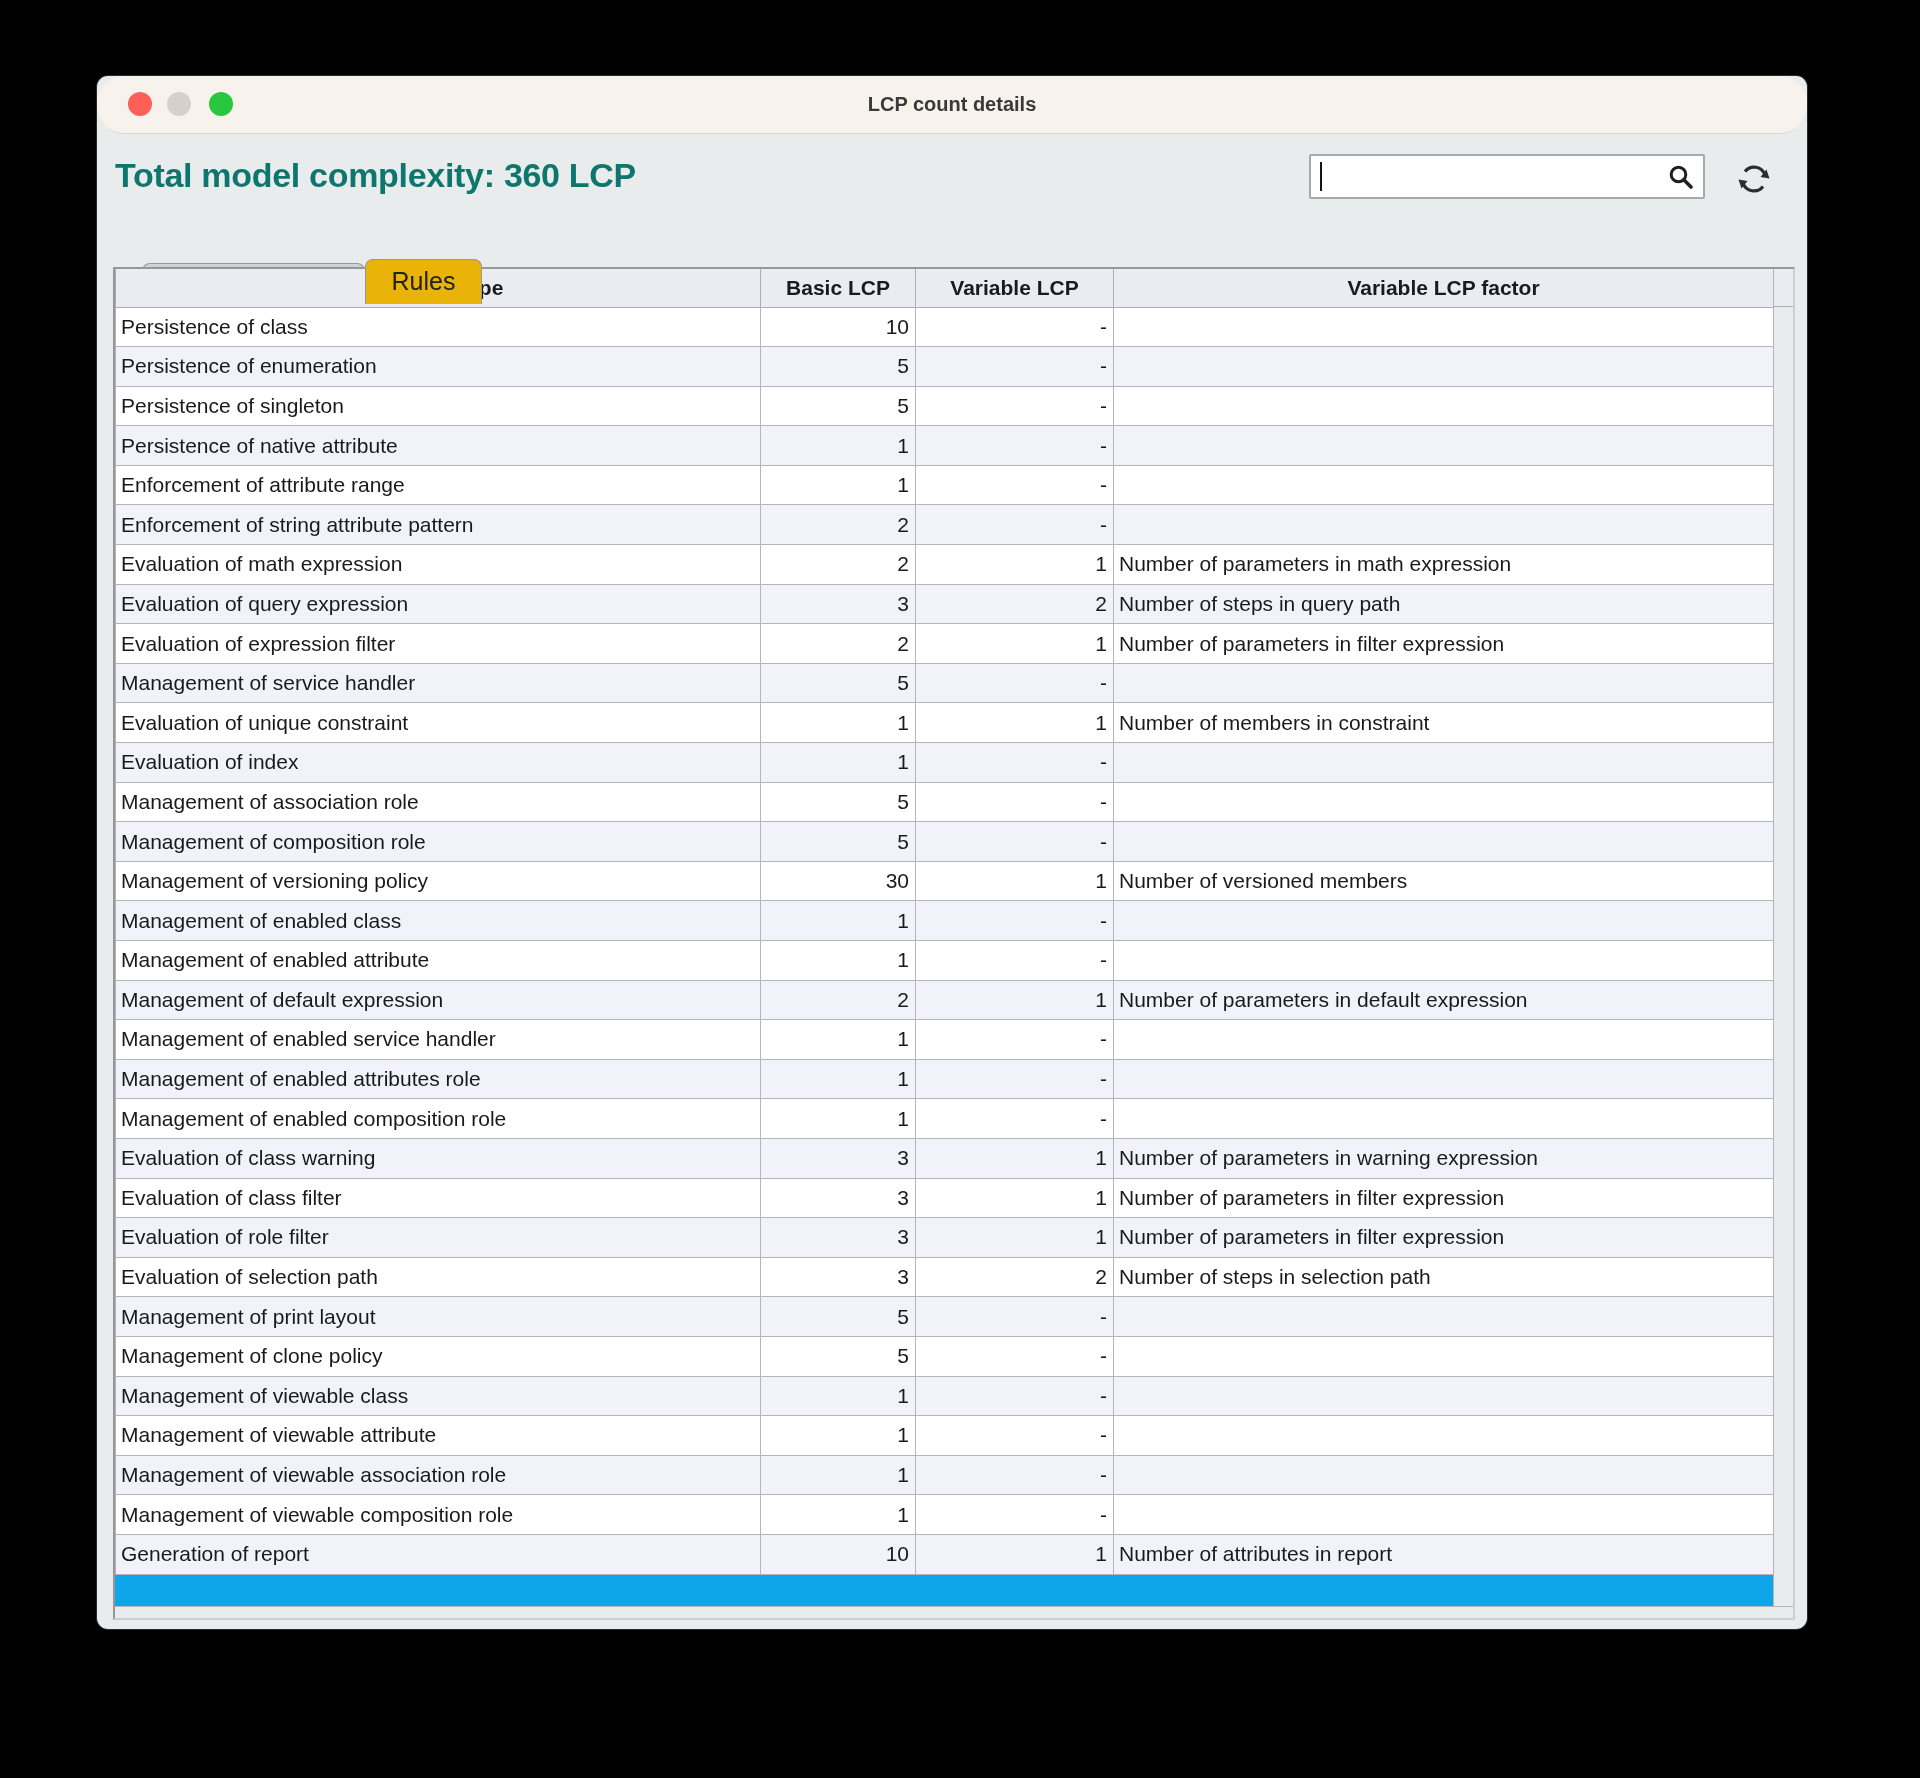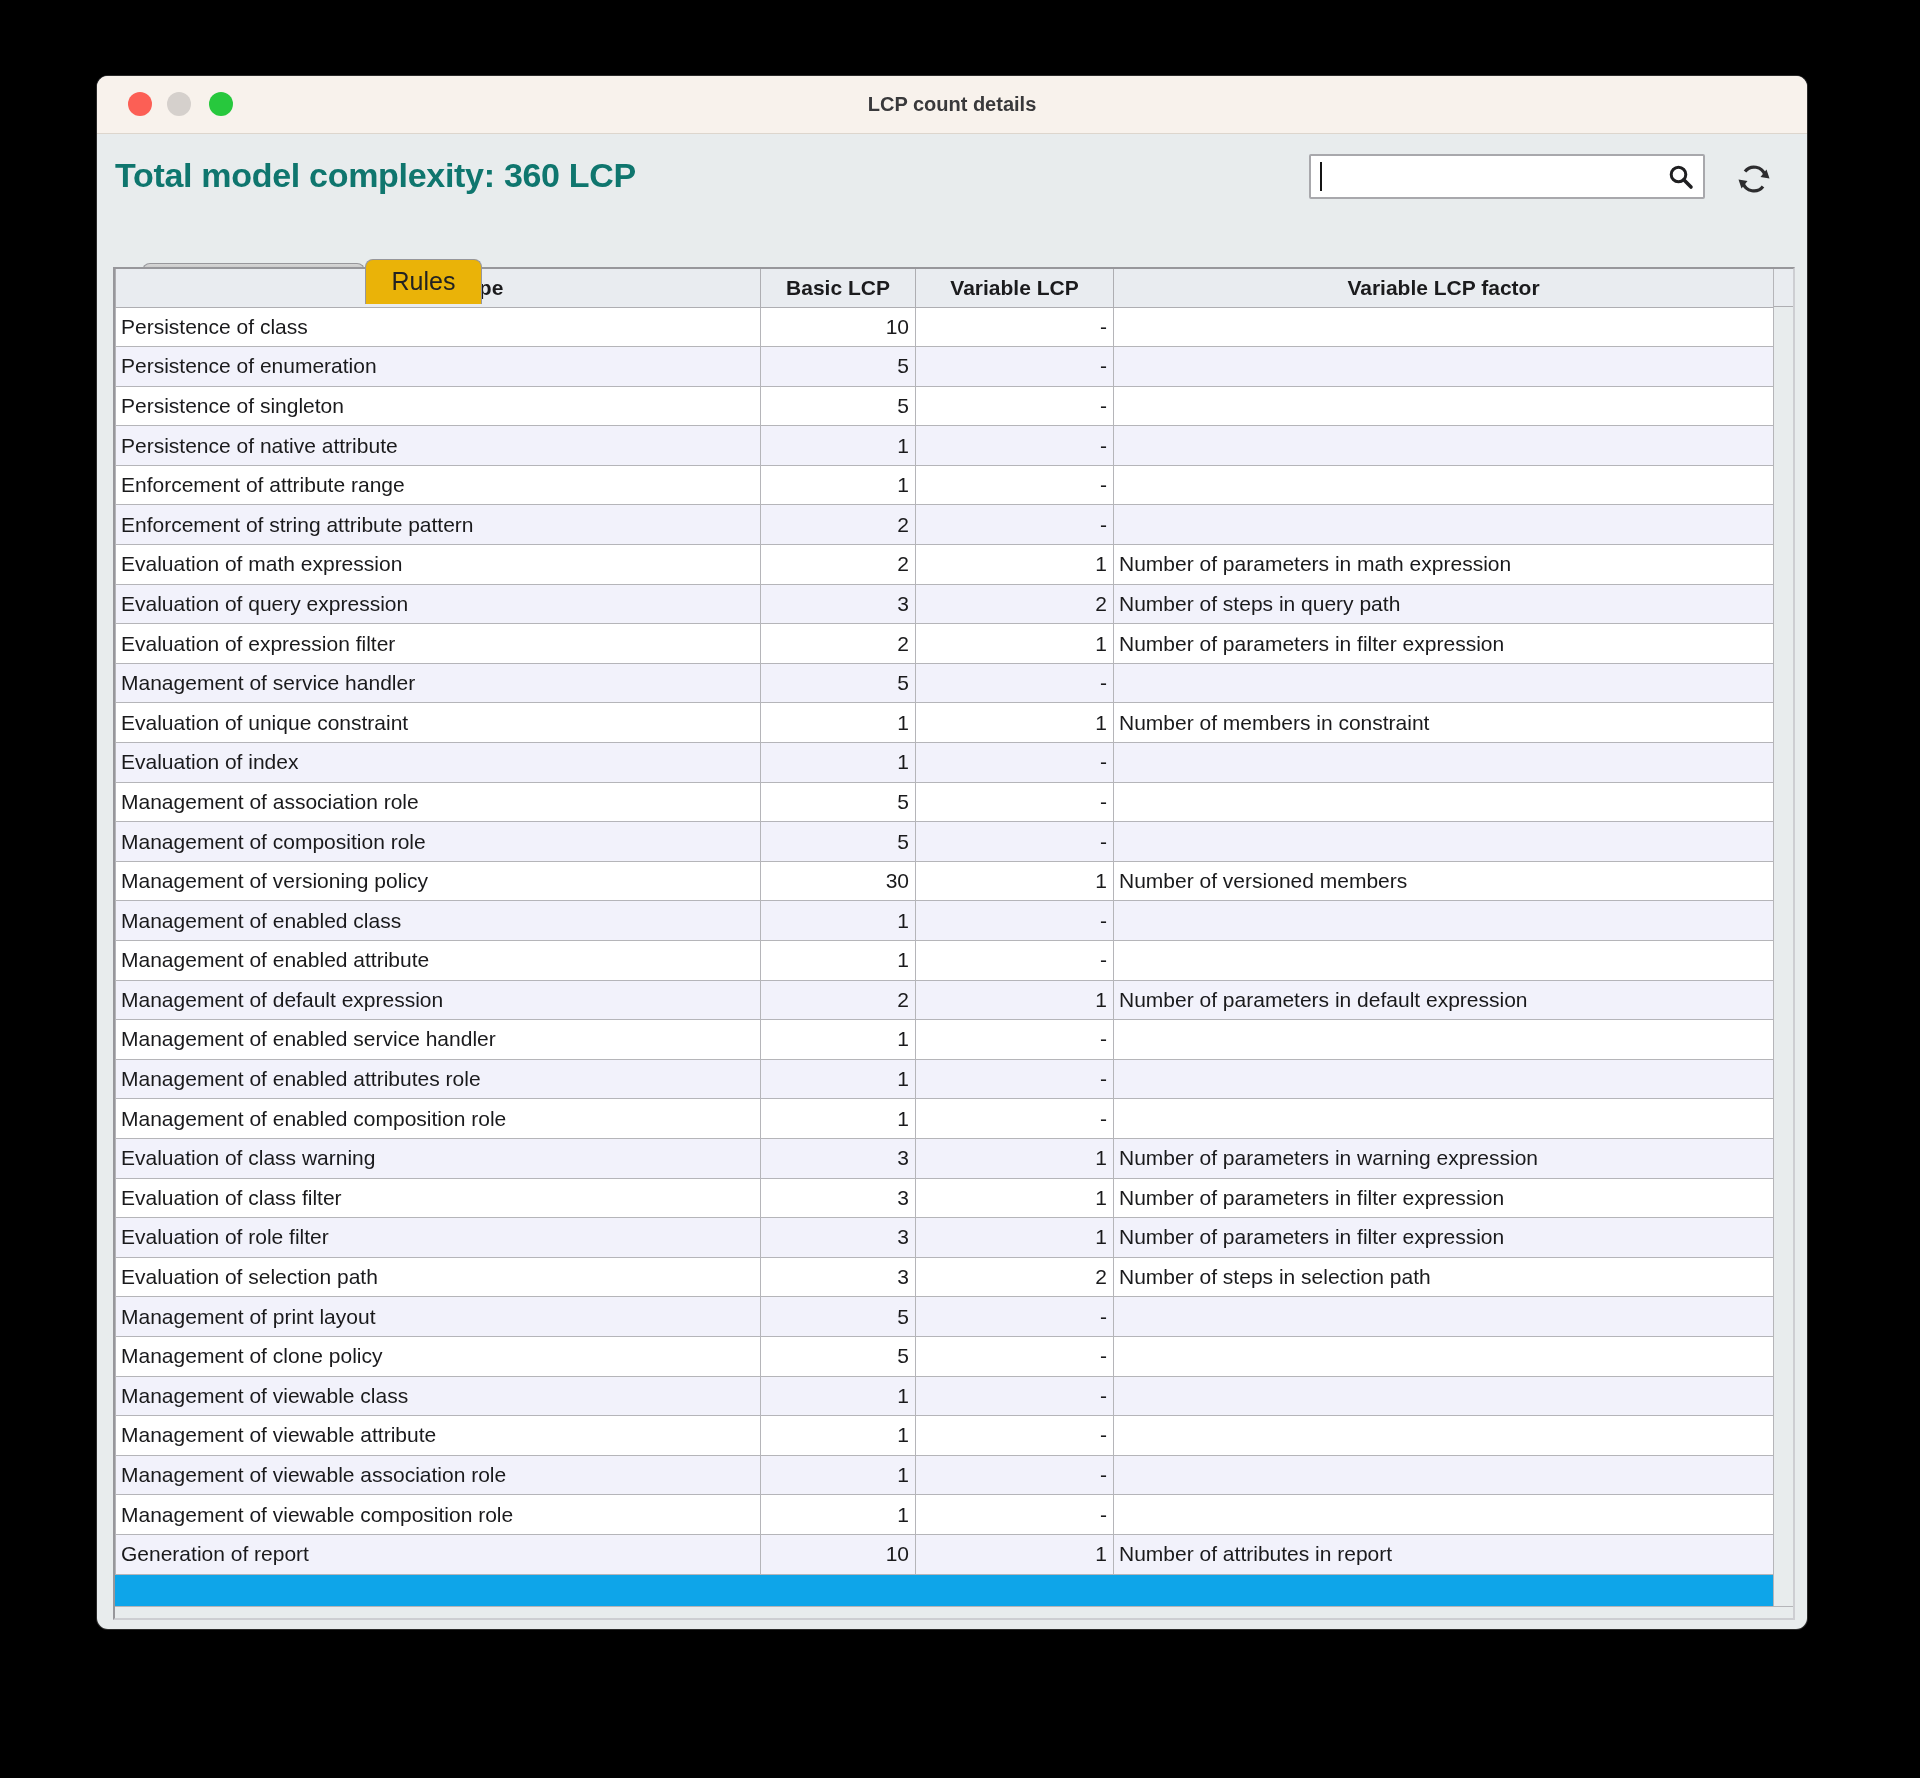--- a/index.html
+++ b/index.html
@@ -9,21 +9,21 @@
     -webkit-font-smoothing:antialiased;
   }
   .window{
     position:absolute;left:97px;top:76px;width:1710px;height:1553px;
     background:#e8eced;border-radius:11px;overflow:hidden;
     box-shadow:0 0 0 1px rgba(120,120,120,.35), 0 18px 50px rgba(0,0,0,.7);
   }
   
   .titlebar{
     position:absolute;left:0;top:0;right:0;height:57px;
-    background:#f8f2ec;border-bottom:1px solid #ddd6cd;
+    background:#f8f2ec;border-bottom:1px solid #ddd6cd;border-radius:27px;
   }
   .titlebar-title{
     position:absolute;left:0;right:0;top:0;height:57px;line-height:57px;
     text-align:center;font-size:20px;font-weight:bold;color:#39393b;
   }
   .traffic{position:absolute;top:16px;width:24px;height:24px;border-radius:50%;}
   .t-close{left:31px;background:#fc5f55;}
   .t-min{left:70px;background:#d5d0cc;}
   .t-zoom{left:112px;background:#27c83d;}
   

